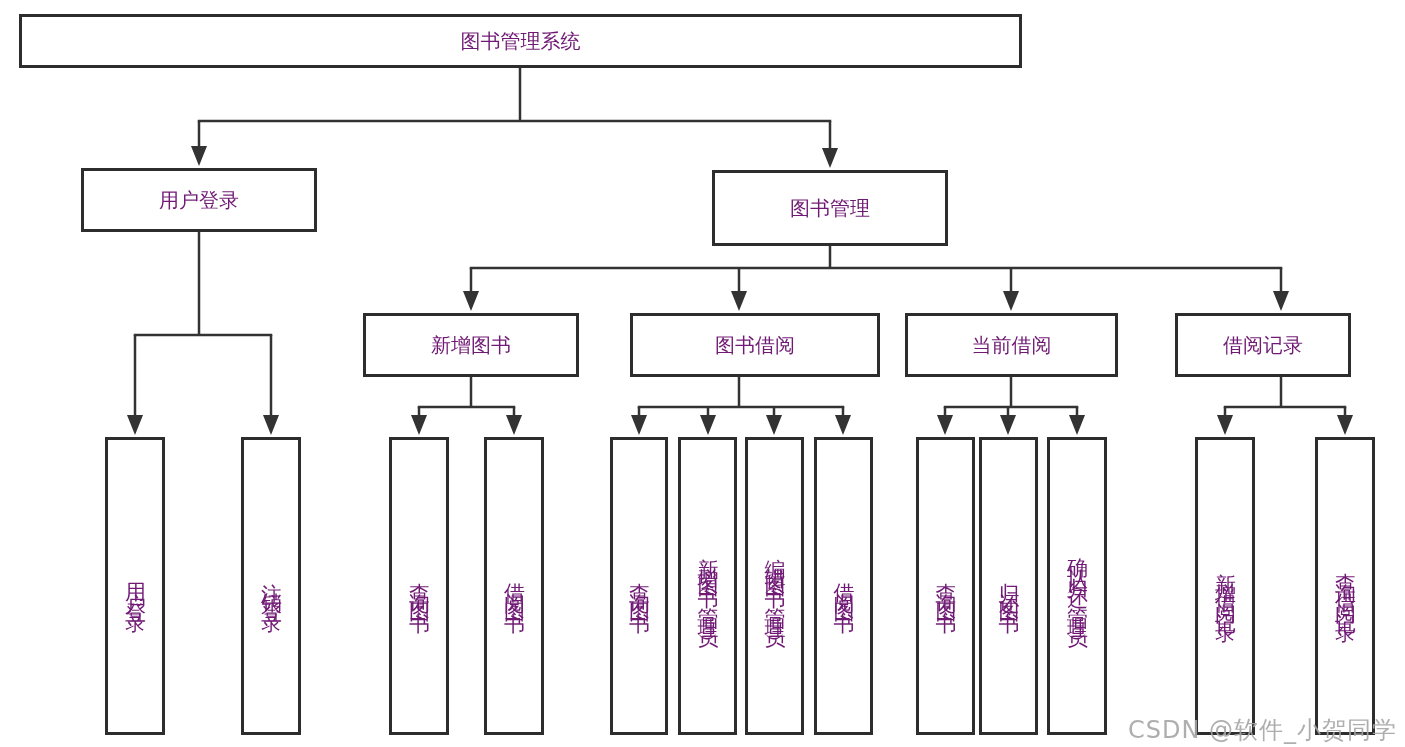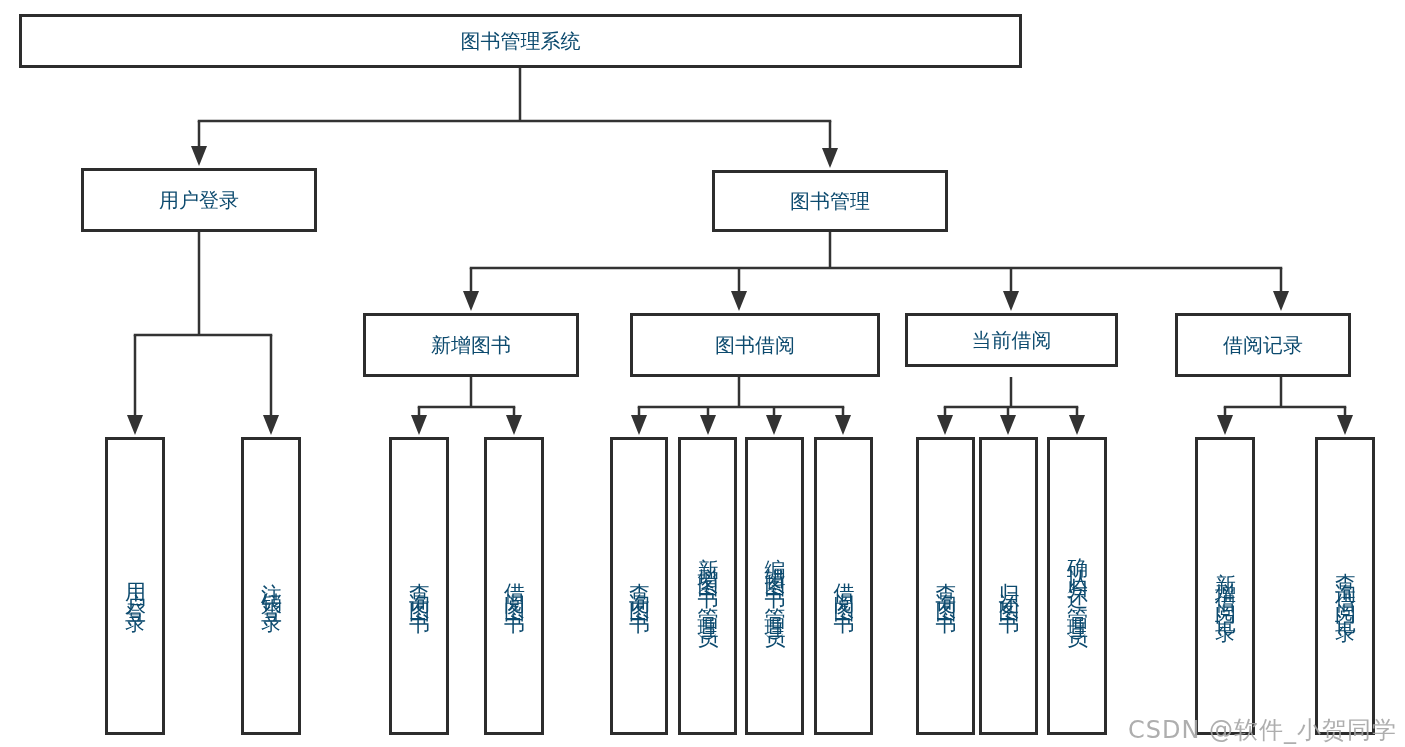--- a/index.html
+++ b/index.html
@@ -10,21 +10,21 @@
     font-family:"DejaVu Sans", sans-serif;
     overflow:hidden;
   }
   #connectors { position:absolute; left:0; top:0; width:1405px; height:747px; }
   .box {
     position:absolute;
     box-sizing:border-box;
     border:3px solid #2d2d2d;
     background:#ffffff;
     display:flex; align-items:center; justify-content:center;
-    color:#0c4a6e;
+    color:#701a75;
     font-size:20px;
     text-align:center;
     white-space:nowrap;
   }
   .leaf span {
     writing-mode:vertical-rl;
     text-orientation:mixed;
     letter-spacing:10px;
     font-size:21px;
     line-height:1;
@@ -110,31 +110,31 @@
     </g>
   </svg>
 
   <div class="box" style="left:19px;top:14px;width:1003px;height:54px">
     <span>图书管理系统</span>
   </div>
 
   <div class="box" style="left:81px;top:168px;width:236px;height:64px">
     <span>用户登录</span>
   </div>
-  <div class="box" style="left:712px;top:170px;width:236px;height:62px">
+  <div class="box" style="left:712px;top:170px;width:236px;height:76px">
     <span>图书管理</span>
   </div>
 
   <div class="box" style="left:363px;top:313px;width:216px;height:64px">
     <span>新增图书</span>
   </div>
   <div class="box" style="left:630px;top:313px;width:250px;height:64px">
     <span>图书借阅</span>
   </div>
-  <div class="box" style="left:905px;top:313px;width:213px;height:54px">
+  <div class="box" style="left:905px;top:313px;width:213px;height:64px">
     <span>当前借阅</span>
   </div>
   <div class="box" style="left:1175px;top:313px;width:176px;height:64px">
     <span>借阅记录</span>
   </div>
 
   <div class="box leaf" style="left:105px;top:437px;width:60px;height:298px">
     <span>用户登录</span>
   </div>
   <div class="box leaf" style="left:241px;top:437px;width:60px;height:298px">

